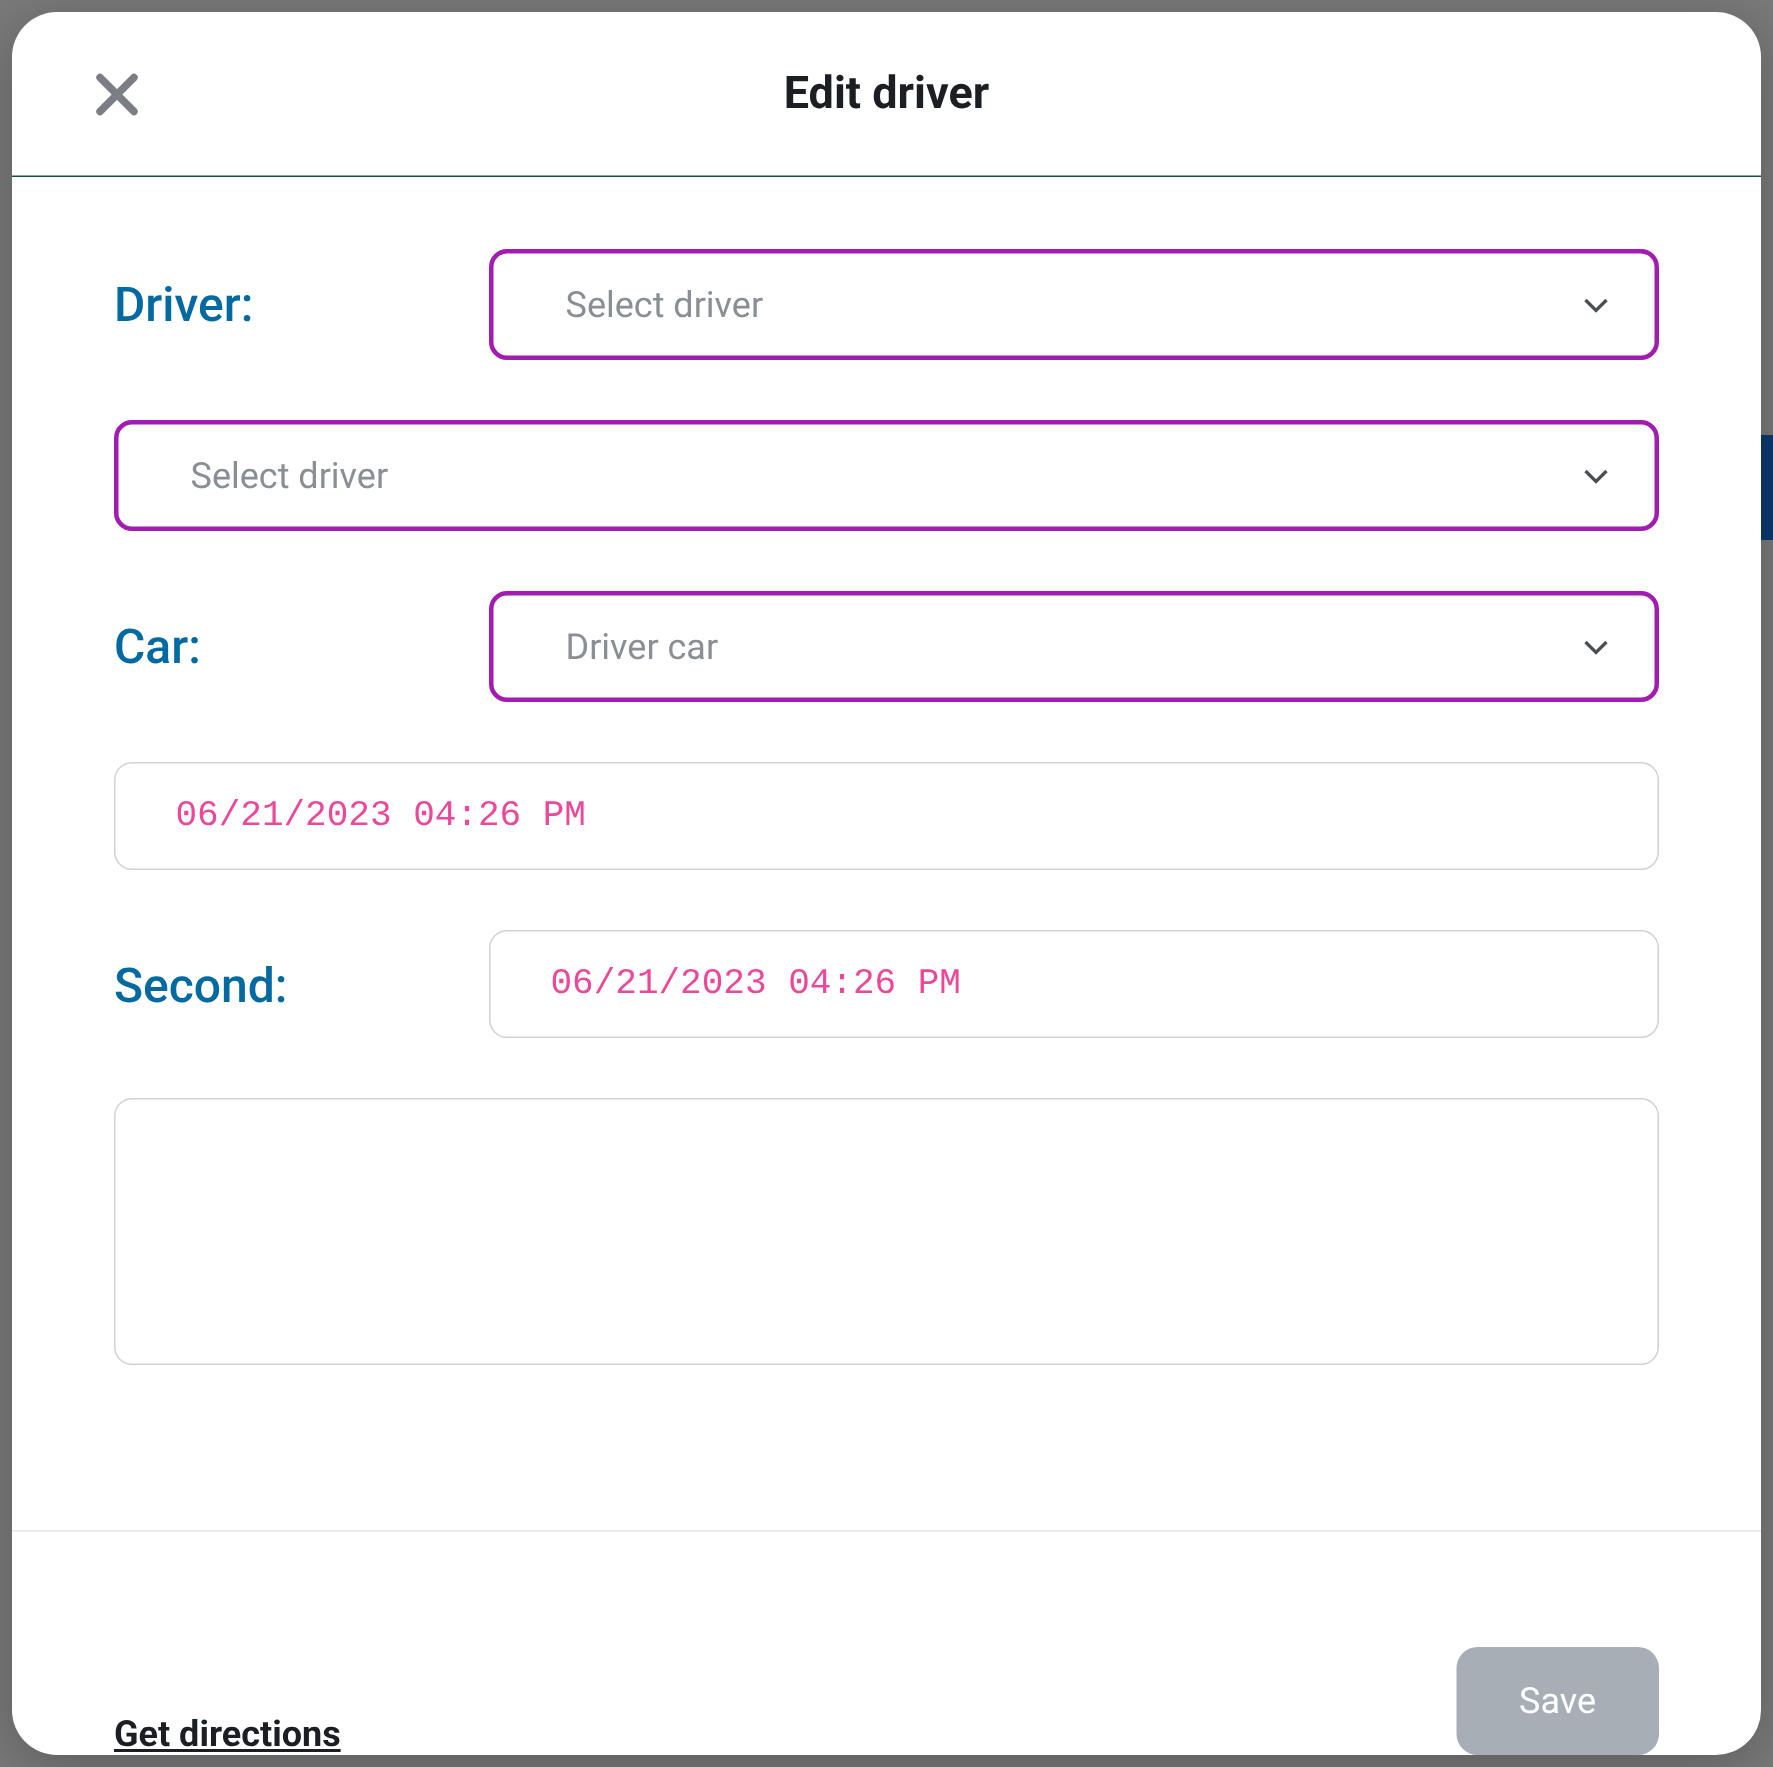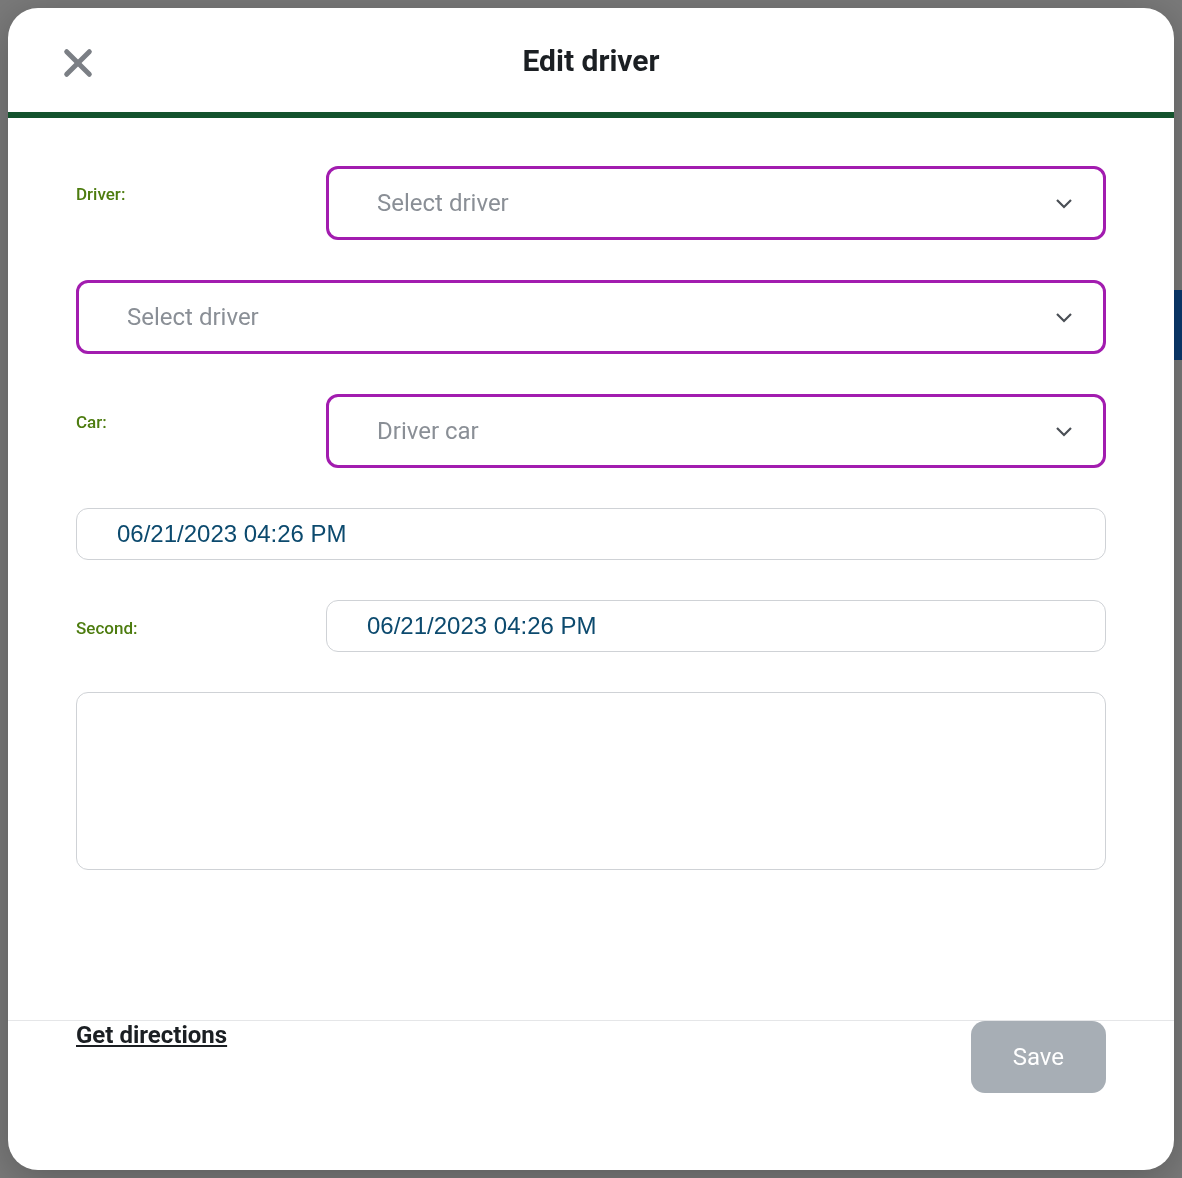--- a/index.html
+++ b/index.html
@@ -40,21 +40,21 @@
       display: flex;
       flex-direction: column;
       overflow: hidden;
     }
     .modal-header {
       position: relative;
       height: 110px;
       display: flex;
       align-items: center;
       justify-content: center;
-      border-bottom: 6px solid #14532d;
+      border-bottom: 1px solid #14532d;
     }
     .modal-title {
       font-size: 30px;
       font-weight: 700;
       color: #1b1f23;
     }
     .close-btn {
       position: absolute;
       left: 50px;
       top: 36px;
@@ -80,23 +80,23 @@
       overflow-y: auto;
     }
     .form-row {
       display: flex;
       align-items: flex-start;
       margin-bottom: 40px;
     }
     .form-label {
       width: 250px;
       flex-shrink: 0;
-      font-size: 17px;
+      font-size: 32px;
       font-weight: 500;
-      color: #4d7c0f;
+      color: #0369a1;
       padding-top: 18px;
     }
     .form-control {
       flex: 1;
     }
     .select-wrap {
       position: relative;
       width: 100%;
     }
     .select-box {
@@ -125,46 +125,46 @@
     }
     .chev-down svg {
       width: 24px;
       height: 24px;
       stroke: #4a4f55;
       stroke-width: 2.2;
       fill: none;
     }
     .text-input {
       width: 100%;
-      height: 52px;
+      height: 72px;
       border: 1px solid #cfd2d6;
       border-radius: 12px;
       background: #ffffff;
       padding: 0 40px;
       font-size: 24px;
-      color: #0c4a6e;
-      font-family: Liberation Sans, sans-serif;
+      color: #ec4899;
+      font-family: Liberation Mono, monospace;
     }
     .textarea-input {
       width: 100%;
       height: 178px;
       border: 1px solid #cfd2d6;
       border-radius: 12px;
       background: #ffffff;
       padding: 20px 40px;
       font-size: 24px;
       color: #1b1f23;
       font-family: inherit;
       resize: none;
     }
     .modal-footer {
       height: 150px;
       border-top: 1px solid #e5e6e8;
       display: flex;
-      align-items: flex-start;
+      align-items: flex-end;
       justify-content: space-between;
       padding: 0 68px;
     }
     .get-directions-link {
       font-size: 24px;
       font-weight: 700;
       color: #1b1f23;
       text-decoration: underline;
       cursor: pointer;
       background: none;

